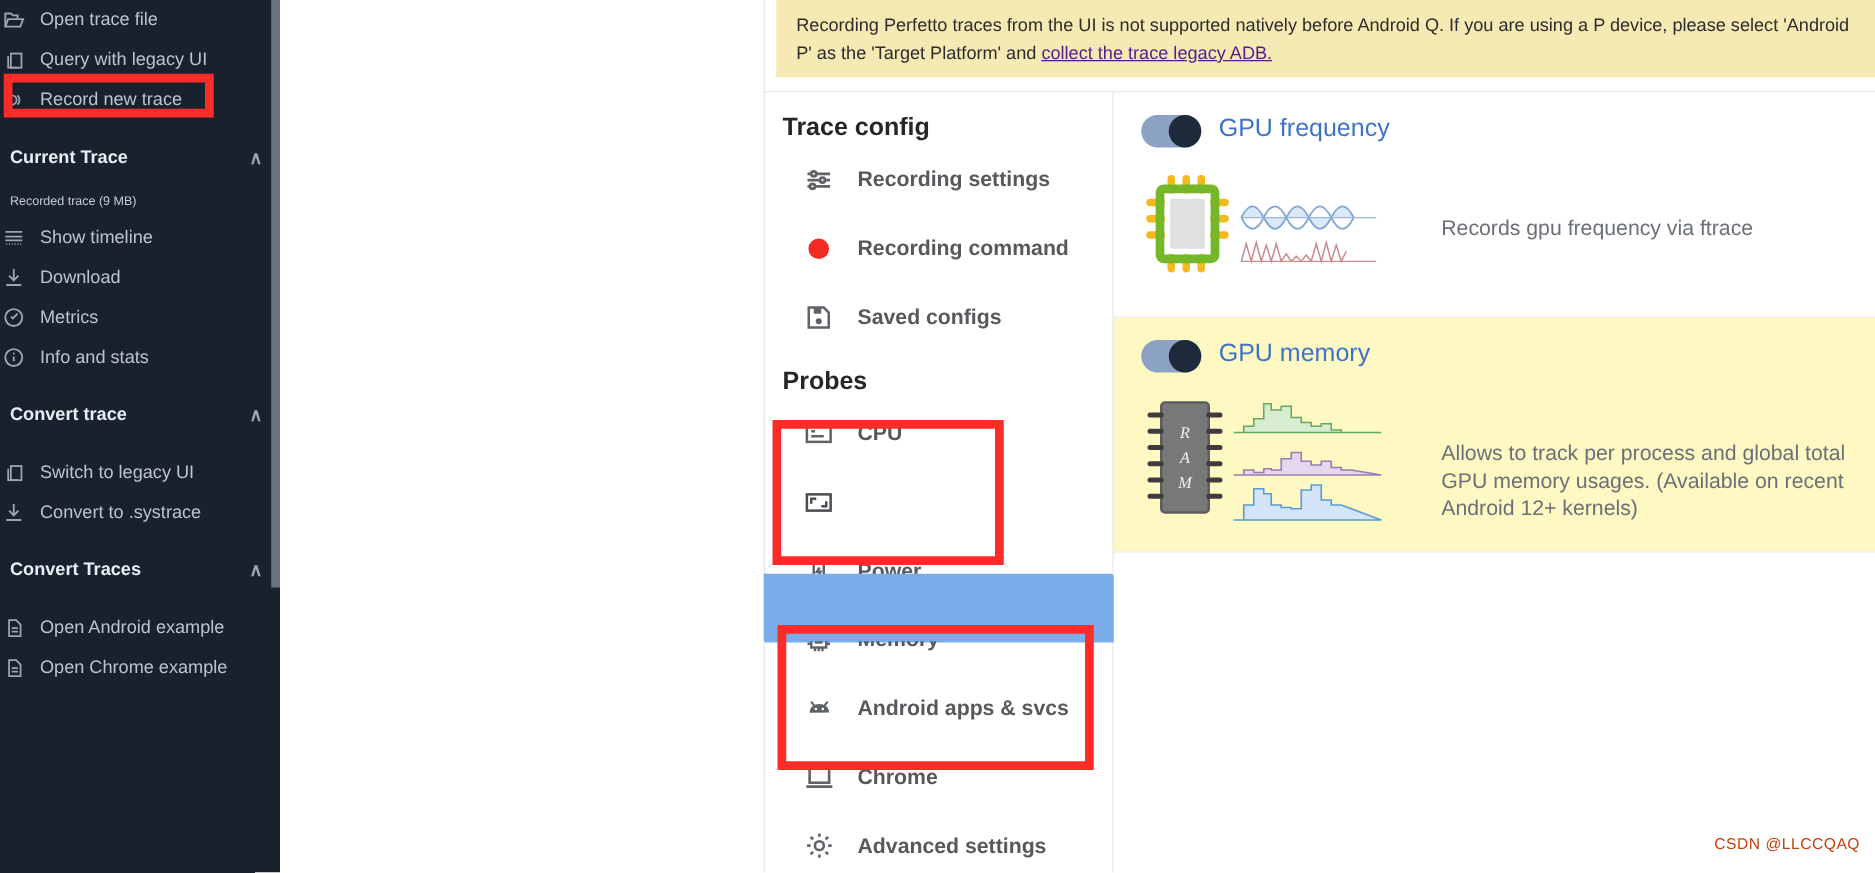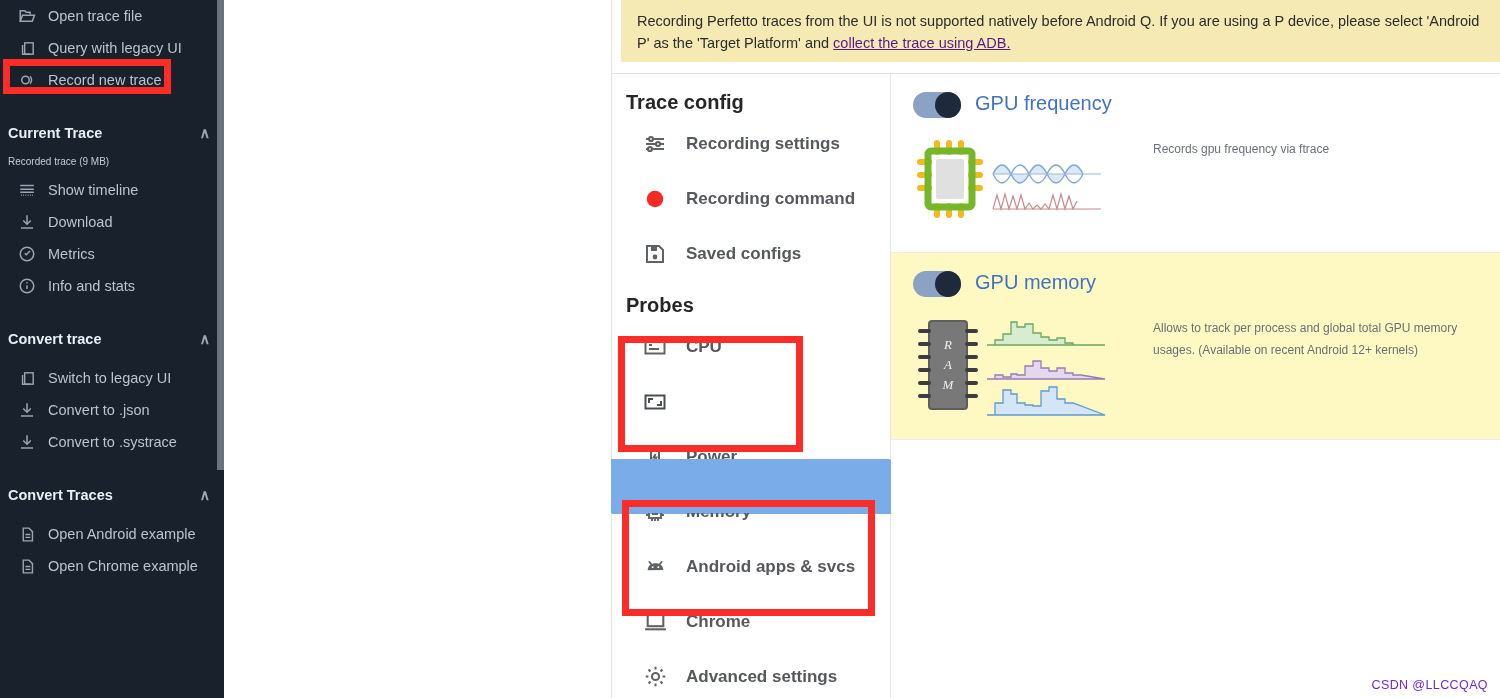--- a/index.html
+++ b/index.html
@@ -15,36 +15,36 @@
   #sidebar {
     position: absolute; left: 0; top: 0;
     width: 224px; height: 698px;
     background: #19212d;
     overflow: hidden;
   }
   .sb-scroll { position: relative; width: 224px; }
   .sb-item {
     display: flex; align-items: center;
     height: 32px;
-    padding-left: 16px;
+    padding-left: 0;
     color: #b9c4cf;
     font-size: 14.5px;
     white-space: nowrap;
     cursor: pointer;
   }
   .sb-item .sb-ico {
     width: 22px; height: 22px;
     margin-right: 10px;
     display: inline-flex; align-items: center; justify-content: center;
     flex: 0 0 22px;
     color: #9aa6b2;
   }
   .sb-item svg { display: block; }
   .sb-section {
-    display: flex; align-items: center; justify-content: space-between;
+    display: flex; justify-content: space-between;
     padding: 0 14px 0 8px;
     height: 30px;
     margin-top: 22px;
     color: #e8eef5;
     font-size: 14.5px;
     font-weight: bold;
     cursor: pointer;
   }
   .sb-caret { color: #9aa6b2; }
   .sb-note {
@@ -177,43 +177,44 @@
   }
   .probe-title {
     margin-left: 14px;
     font-size: 20px;
     color: #3f73c4;
   }
   .probe-body { display: flex; padding: 16px 0 0 24px; }
   .probe-art { width: 220px; flex: 0 0 220px; }
   .probe-desc {
     margin-left: 18px;
-    font-size: 12px;
+    font-size: 17px;
     line-height: 22px;
     color: #6b7078;
     max-width: 350px;
     padding-top: 4px;
+    margin-top: 34px;
   }
 
   
   .redbox {
     position: absolute;
     border: 7px solid #fc2c28;
     z-index: 20;
     pointer-events: none;
   }
   #redbox-record { left: 3px; top: 59px; width: 168px; height: 35px; }
   #redbox-cpugpu { left: 618px; top: 336px; width: 185px; height: 116px; }
   #redbox-memand { left: 622px; top: 500px; width: 253px; height: 116px; }
 
   
   #watermark {
-    position: absolute; right: 12px; bottom: 6px;
+    position: absolute; right: 12px; bottom: 16px;
     font-size: 12.5px;
-    color: #6d28d9;
+    color: #c2410c;
     z-index: 30;
     letter-spacing: 0.4px;
     margin-top: 36px;
   }
 </style>
 </head>
 <body>
 
 <div id="app">
 
@@ -310,30 +311,20 @@
         <span>Switch to legacy UI</span>
       </div>
       <div class="sb-item">
         <span class="sb-ico">
           <svg width="18" height="18" viewBox="0 0 24 24" fill="none" stroke="currentColor" stroke-width="2">
             <path d="M12 3v11"></path>
               <path d="M7 10l5 5 5-5"></path>
               <path d="M4 20h16"></path>
           </svg>
         </span>
-        <span>Convert to .json</span>
-      </div>
-      <div class="sb-item">
-        <span class="sb-ico">
-          <svg width="18" height="18" viewBox="0 0 24 24" fill="none" stroke="currentColor" stroke-width="2">
-            <path d="M12 3v11"></path>
-              <path d="M7 10l5 5 5-5"></path>
-              <path d="M4 20h16"></path>
-          </svg>
-        </span>
         <span>Convert to .systrace</span>
       </div>
 
       <div class="sb-section">
         <span>Convert Traces</span>
         <span class="sb-caret">∧</span>
       </div>
       <div class="sb-gap"></div>
       <div class="sb-item">
         <span class="sb-ico">
@@ -356,21 +347,21 @@
 
     </div>
     <div id="sb-thumb"></div>
   </div>
 
   <div id="blank-area"></div>
 
   <div id="record-page">
 
     <div id="banner">
-      <span>Recording Perfetto traces from the UI is not supported natively before Android Q. If you are using a P device, please select 'Android P' as the 'Target Platform' and </span><a href="#">collect the trace using ADB.</a>
+      <span>Recording Perfetto traces from the UI is not supported natively before Android Q. If you are using a P device, please select 'Android P' as the 'Target Platform' and </span><a href="#">collect the trace legacy ADB.</a>
     </div>
 
     <div id="record-body">
 
       <div id="config-col">
         <div id="sel-band"></div>
 
         <div class="cfg-head">Trace config</div>
 
         <div class="cfg-item">

